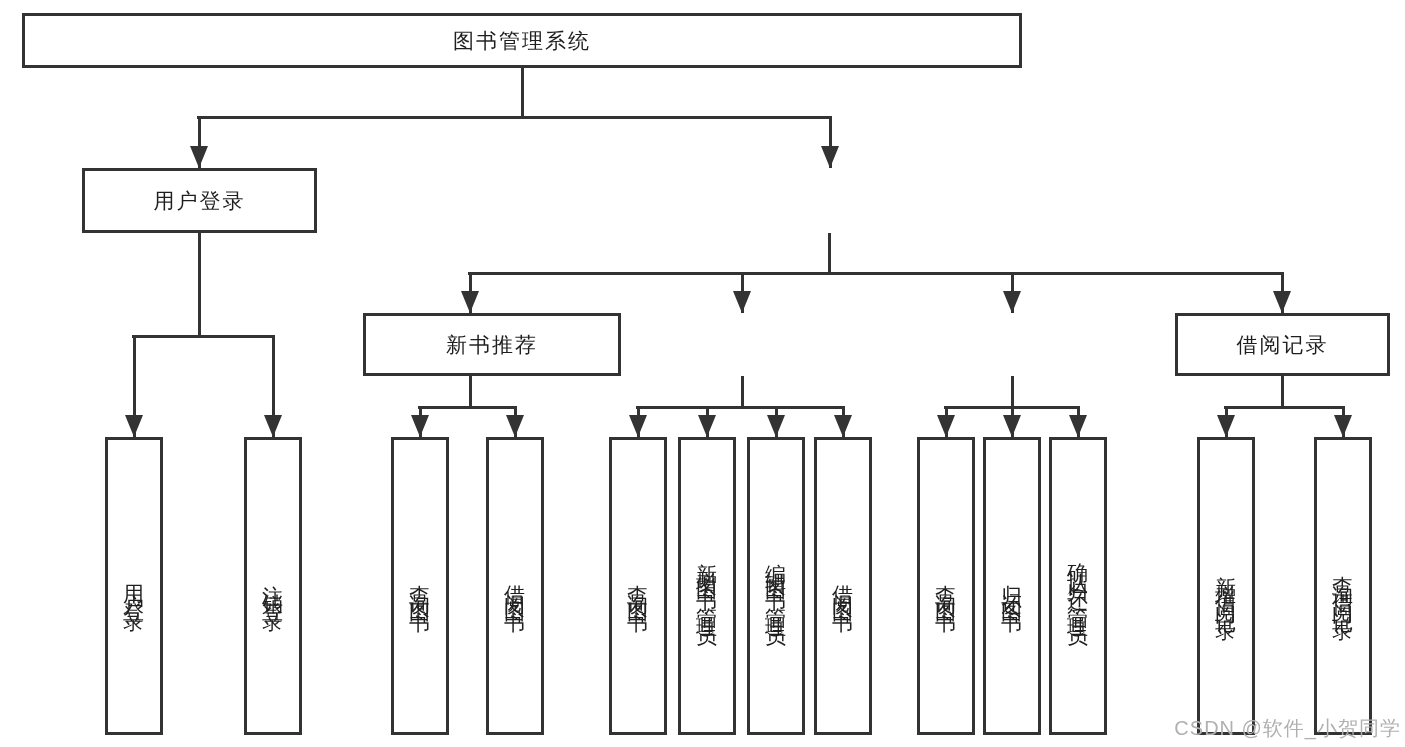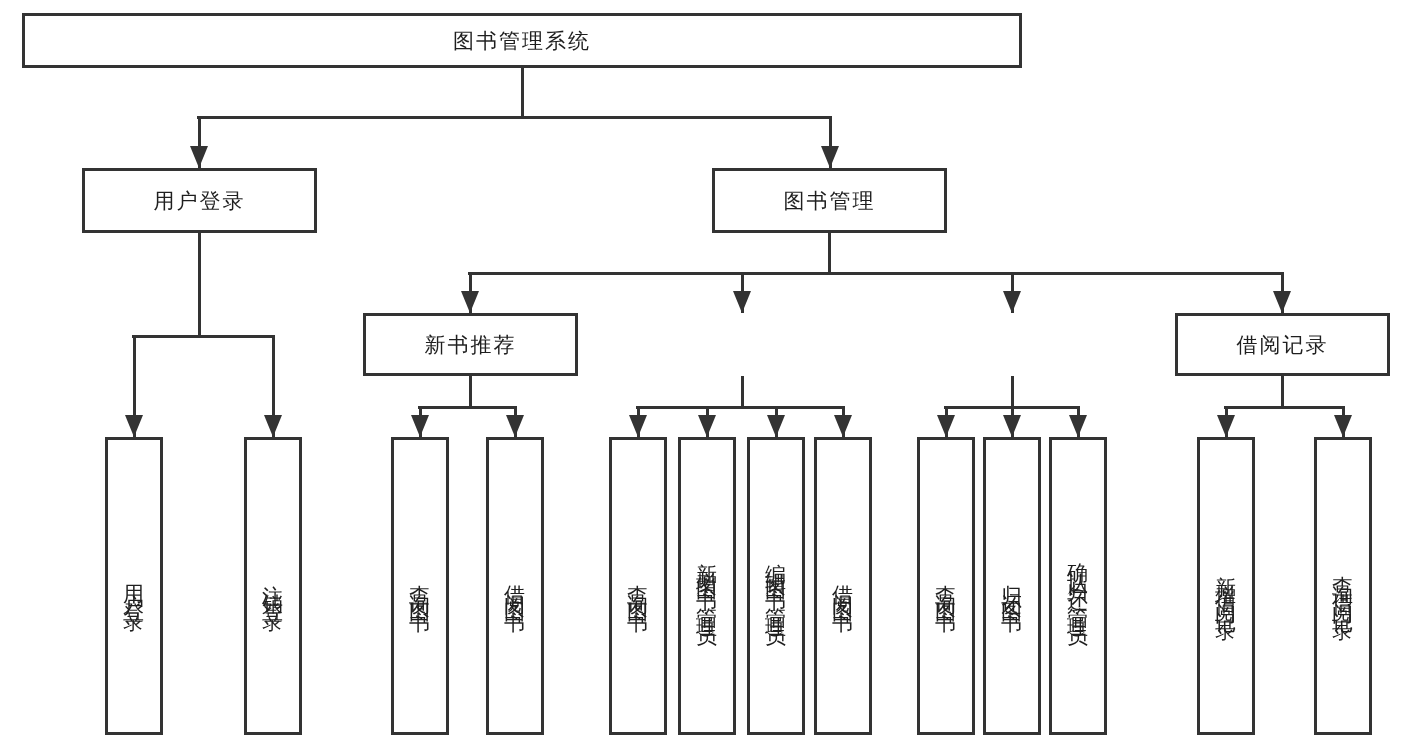--- a/index.html
+++ b/index.html
@@ -95,25 +95,22 @@
     <div class="ar" style="left:1334px;top:415px;"></div>
   </div>
 
   <div class="box" style="left:22px;top:13px;width:1000px;height:55px;">
     <span class="hlabel">图书管理系统</span>
   </div>
 
   <div class="box" style="left:82px;top:168px;width:235px;height:65px;">
     <span class="hlabel">用户登录</span>
   </div>
-  <div class="box" style="left:712px;top:168px;width:235px;height:65px;">
-    <span class="hlabel">图书管理</span>
-  </div>
 
-  <div class="box" style="left:363px;top:313px;width:215px;height:63px;">
+  <div class="box" style="left:363px;top:313px;width:258px;height:63px;">
     <span class="hlabel">新书推荐</span>
   </div>
   <div class="box" style="left:1175px;top:313px;width:215px;height:63px;">
     <span class="hlabel">借阅记录</span>
   </div>
 
   <div class="box" style="left:105px;top:437px;width:58px;height:298px;">
     <span class="vlabel">用户登录</span>
   </div>
   <div class="box" style="left:244px;top:437px;width:58px;height:298px;">
@@ -150,13 +147,14 @@
     <span class="vlabel">确认归还（管理员）</span>
   </div>
 
   <div class="box" style="left:1197px;top:437px;width:58px;height:298px;">
     <span class="vlabel">新增借阅记录</span>
   </div>
   <div class="box" style="left:1314px;top:437px;width:58px;height:298px;">
     <span class="vlabel">查询借阅记录</span>
   </div>
 
+  <div class="watermark">CSDN @软件_小贺同学</div>
 </div>
 
 </body></html>

